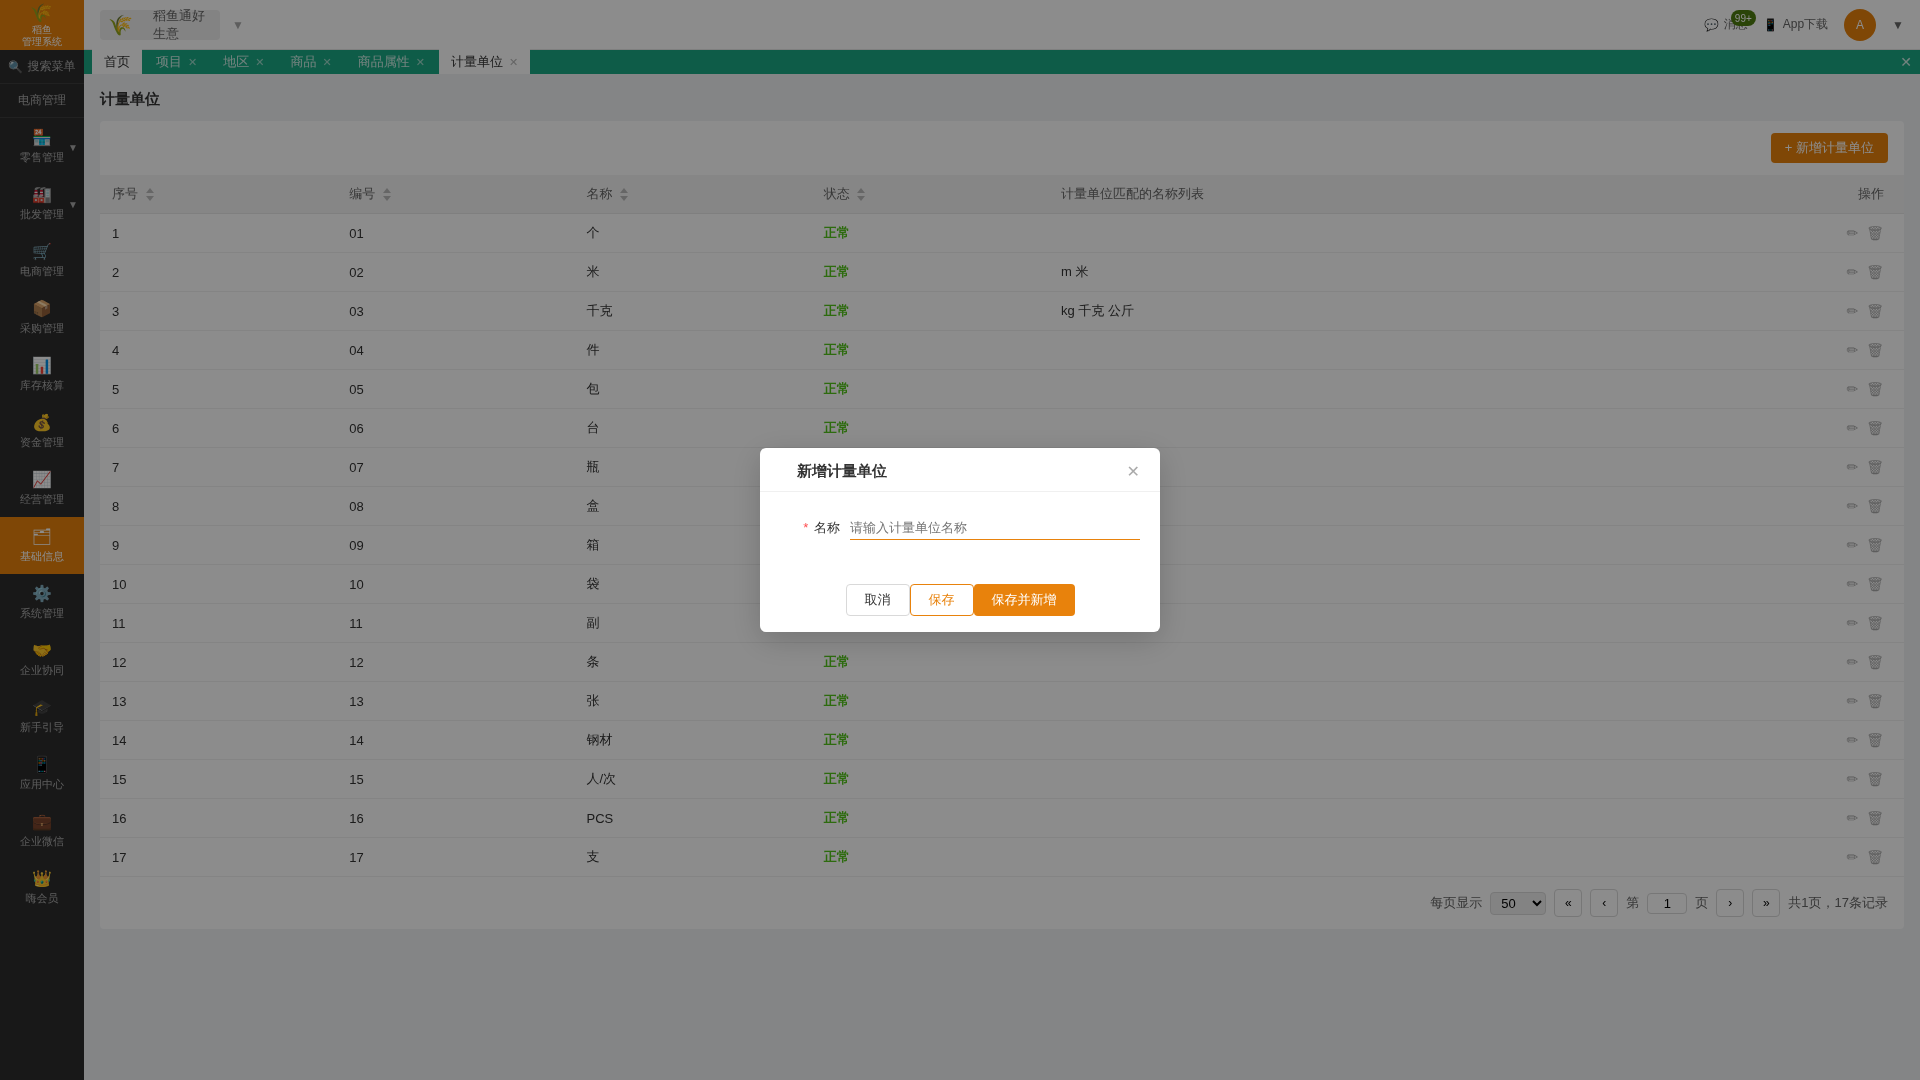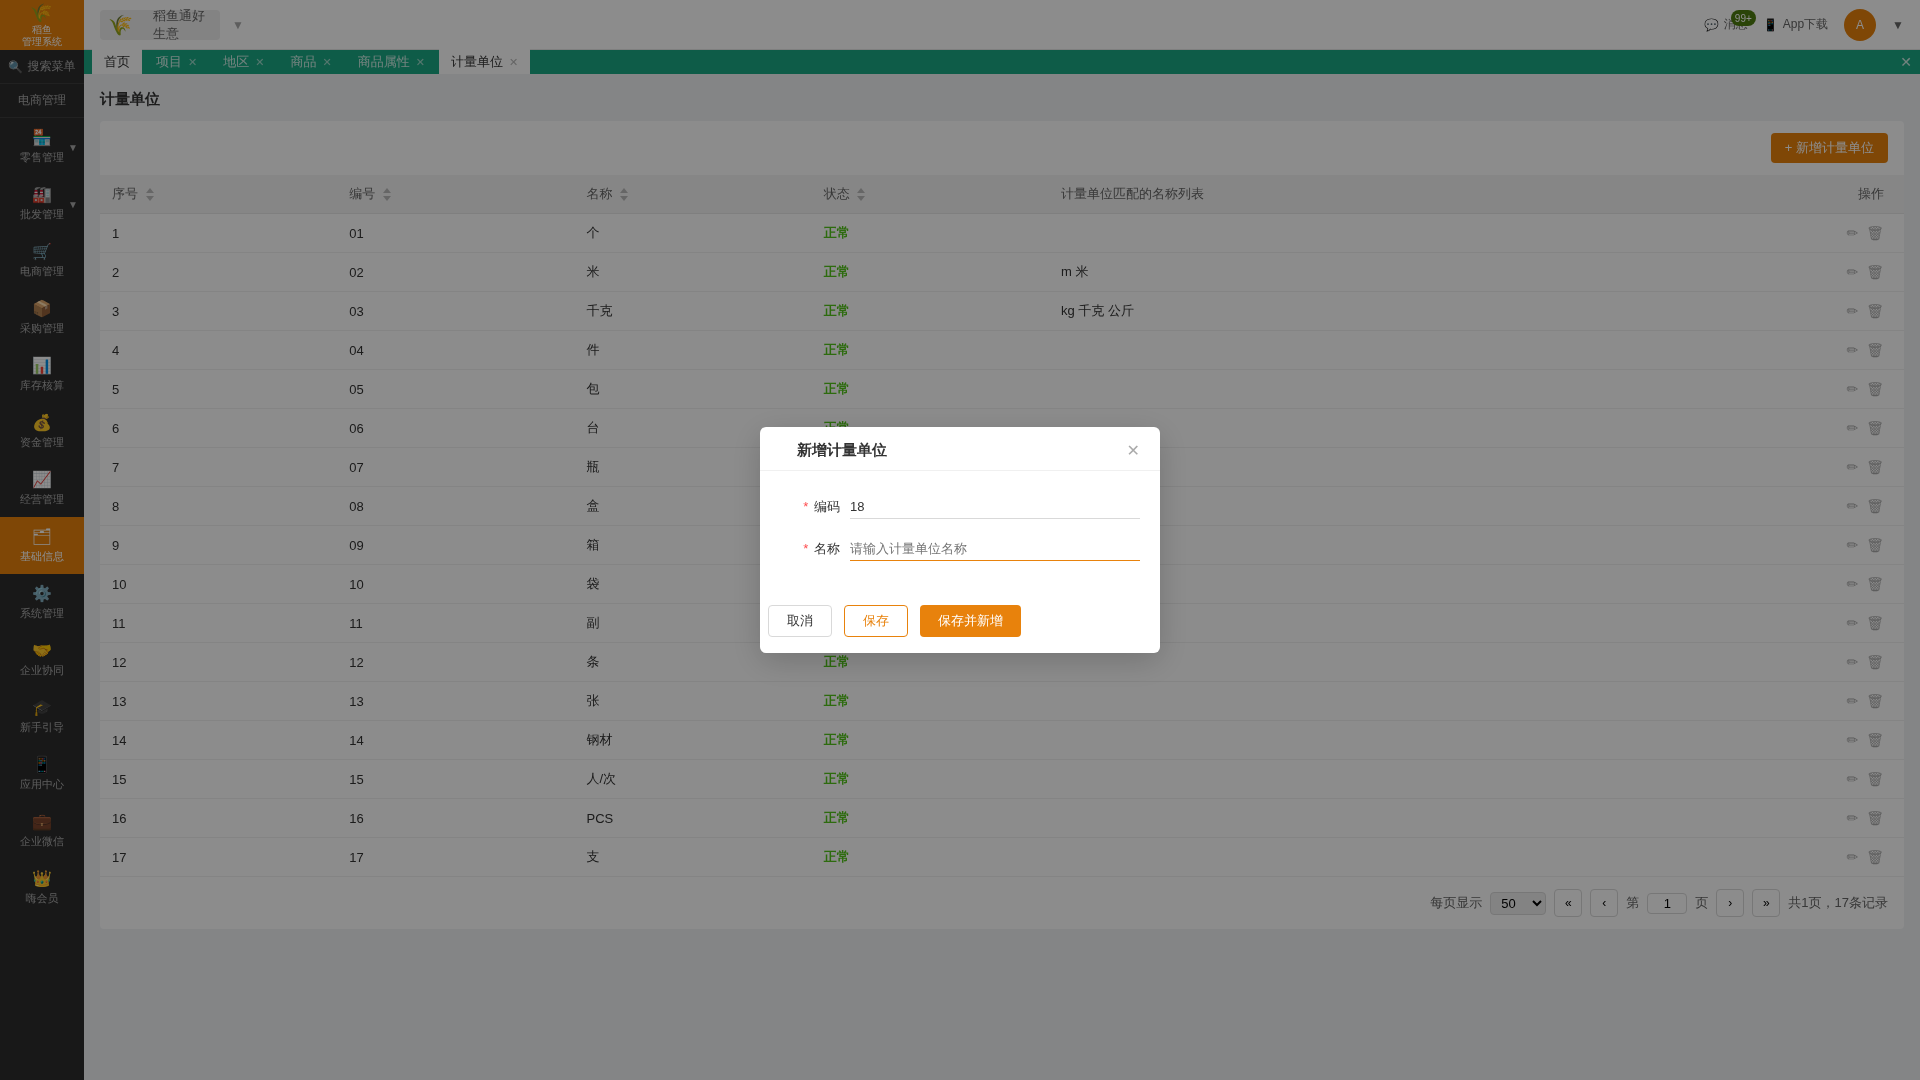--- a/index.html
+++ b/index.html
@@ -66,21 +66,21 @@
     .modal { background: #fff; border-radius: 6px; width: 400px; box-shadow: 0 8px 32px rgba(0,0,0,0.18); }
     .modal-header { padding: 14px 20px 10px; display: flex; align-items: center; justify-content: space-between; border-bottom: 1px solid #f0f0f0; }
     .modal-title { font-size: 15px; font-weight: bold; color: #333; margin-left: 17px; }
     .modal-close { cursor: pointer; color: #aaa; font-size: 16px; }
     .modal-body { padding: 24px 20px 16px; }
     .form-row { display: flex; align-items: center; margin-bottom: 18px; }
     .form-label { width: 60px; text-align: right; color: #333; font-size: 13px; margin-right: 10px; }
     .form-label .required { color: #ff4d4f; margin-right: 2px; }
     .form-input { flex: 1; border: none; border-bottom: 1px solid #d9d9d9; padding: 4px 0; font-size: 13px; outline: none; color: #333; }
     .form-input.placeholder { color: #bbb; border-bottom-color: #e8820c; }
-    .modal-footer { padding: 10px 8px 16px; display: flex; justify-content: flex-start; gap: 12px; }
+    .modal-footer { padding: 10px 8px 16px; display: flex; justify-content: center; }
     .btn-cancel { border: 1px solid #d9d9d9; background: #fff; color: #333; padding: 6px 18px; border-radius: 4px; cursor: pointer; font-size: 13px; }
     .btn-save { border: 1px solid #e8820c; background: #fff; color: #e8820c; padding: 6px 18px; border-radius: 4px; cursor: pointer; font-size: 13px; }
     .btn-save-new { border: none; background: #e8820c; color: #fff; padding: 6px 18px; border-radius: 4px; cursor: pointer; font-size: 13px; }
   </style>
 </head>
 <body>
 
 <div class="sidebar">
   <div class="sidebar-logo">
     <div style="text-align:center;">
@@ -489,27 +489,20 @@
 <div class="overlay">
   <div class="modal">
     <div class="modal-header">
       <span class="modal-title">新增计量单位</span>
       <span class="modal-close">✕</span>
     </div>
     <div class="modal-body">
       <div class="form-row">
         <label class="form-label">
           <span class="required">*</span>
-          <span>编码</span>
-        </label>
-        <input class="form-input" type="text" value="18" style="">
-      </div>
-      <div class="form-row">
-        <label class="form-label">
-          <span class="required">*</span>
           <span>名称</span>
         </label>
         <input class="form-input placeholder" type="text" placeholder="请输入计量单位名称" style="">
       </div>
     </div>
     <div class="modal-footer">
       <button class="btn-cancel">取消</button>
       <button class="btn-save">保存</button>
       <button class="btn-save-new">保存并新增</button>
     </div>

